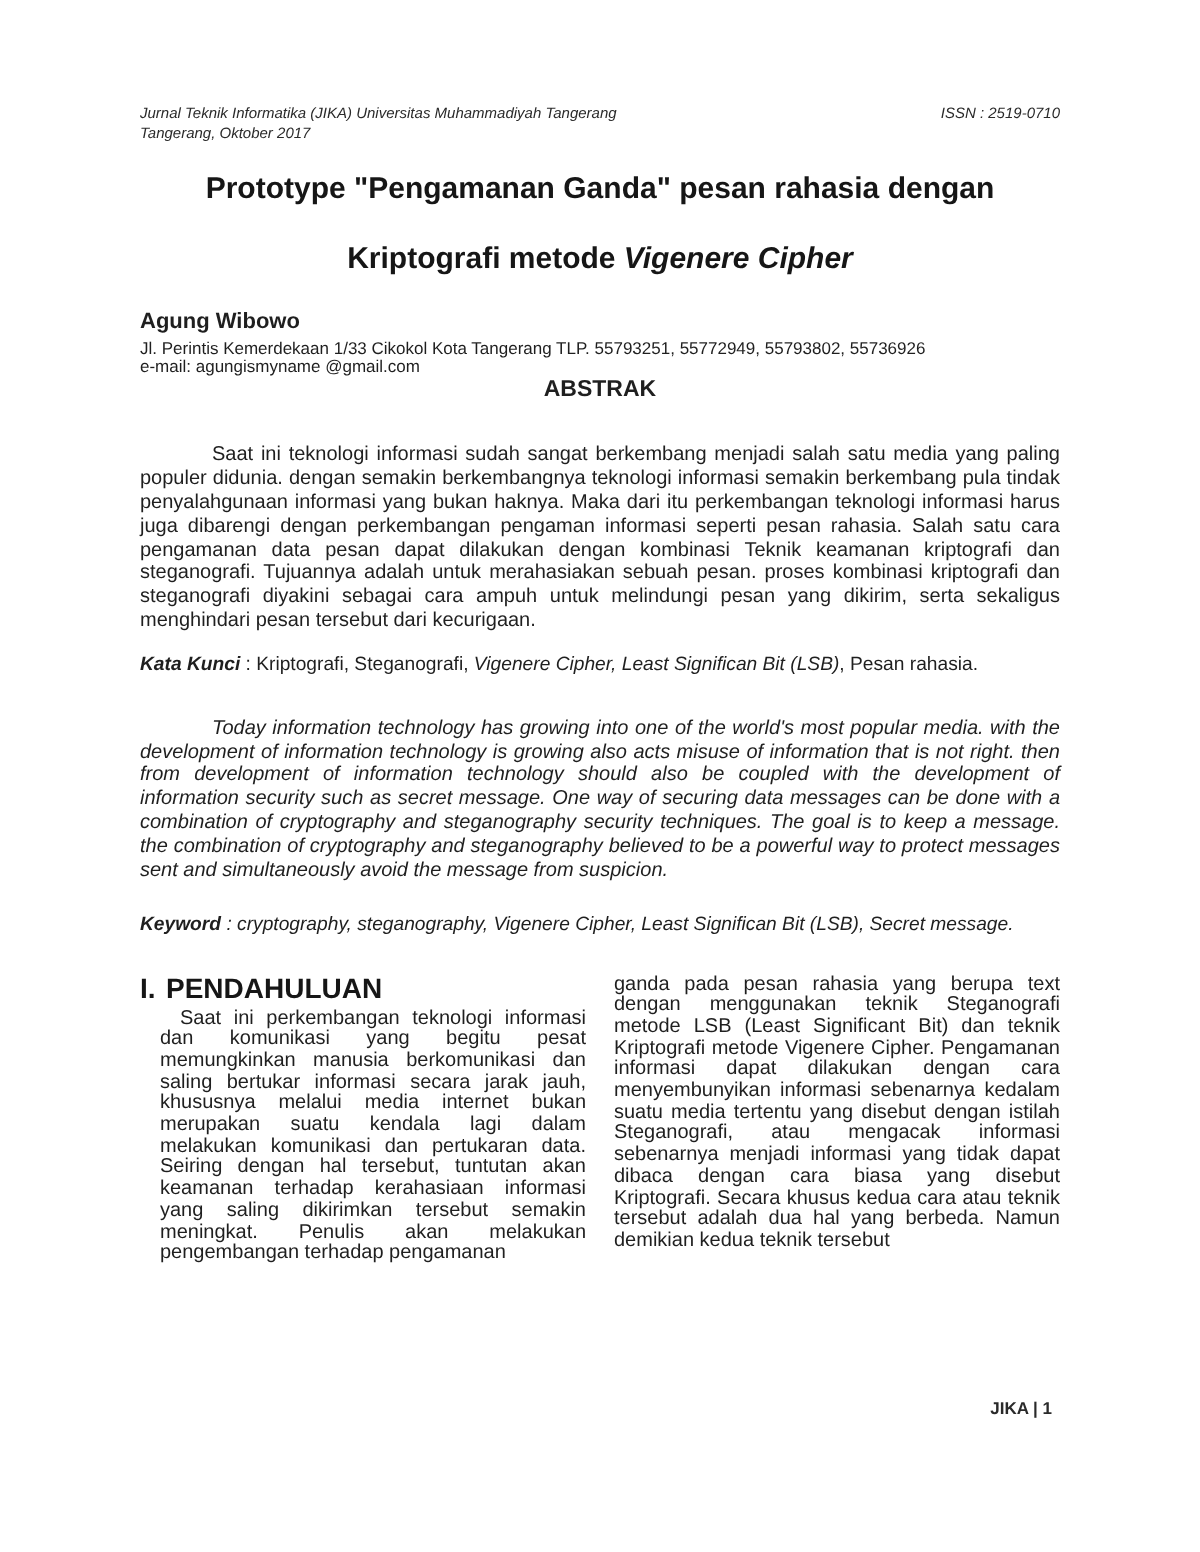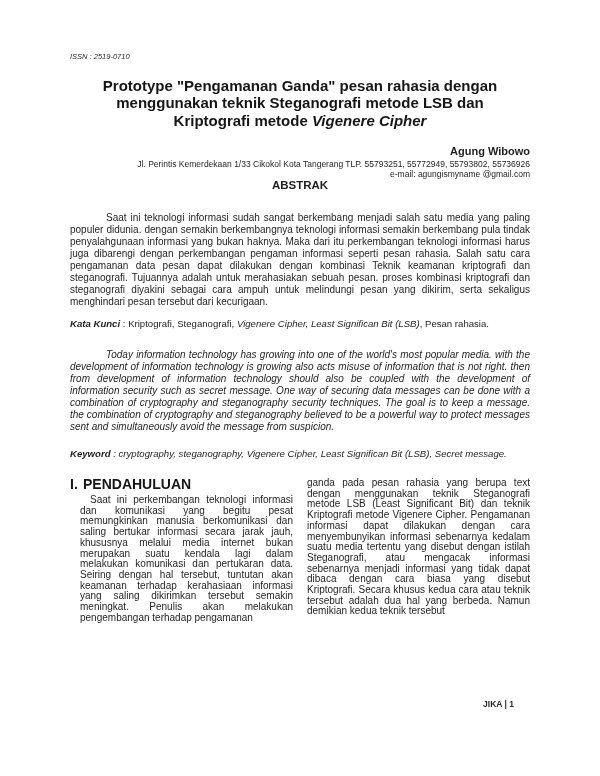--- a/index.html
+++ b/index.html
@@ -18,21 +18,21 @@
     font-size:7.5px; font-style:italic; line-height:9.5px; color:#2a2a2a;
   }
   .header-left { text-align:left; }
   .title {
     margin-top:15px;
     font-size:15px; font-weight:bold; line-height:17.5px;
     text-align:center; color:#161616;
   }
   .italic { font-style:italic; }
   .bold-italic { font-weight:bold; font-style:italic; }
-  .author-block { margin-top:16px; text-align:right; }
+  .author-block { margin-top:16px; text-align:left; }
   .author-name { font-size:11px; font-weight:bold; line-height:13px; margin-bottom:2px; }
   .affil { font-size:8.5px; line-height:9.7px; }
   .abs-heading {
     text-align:center;
     font-size:11.5px; font-weight:bold; line-height:13px;
   }
   .abs-heading.second { margin-top:15px; }
   .par {
     margin-top:20px;
     font-size:10px; line-height:11.9px;
@@ -51,36 +51,40 @@
   .columns { display:flex; gap:14px; margin-top:19px; }
   .col { width:223px; box-sizing:border-box; }
   .section-heading { font-size:14px; font-weight:bold; line-height:12px; color:#161616; }
   .sec-num { display:inline-block; width:13px; }
   .body-par {
     font-size:10px; line-height:10.7px;
     text-align:justify; margin:0;
   }
   .left-par { margin-top:5px; margin-left:10px; text-indent:10px; }
   .footer {
-    position:absolute; top:699px; right:86px;
+    position:absolute; top:699px; right:74px;
     font-size:8.5px; font-weight:bold; color:#2a2a2a;
   }
 </style>
 </head>
 <body>
 
 <div class="page">
 
   <div class="header">
+    <div class="header-left">
+      <div>Jurnal Teknik Informatika (JIKA) Universitas Muhammadiyah Tangerang</div>
+      <div>Tangerang, Oktober 2017</div>
+    </div>
     <div class="header-right">ISSN : 2519-0710</div>
   </div>
 
   <div class="title">
     <span>Prototype "Pengamanan Ganda" pesan rahasia dengan</span><br>
-    <span>menggunakan teknik Steganografi metode LSB dan</span><br>
+    <br>
     <span>Kriptografi metode </span><span class="italic">Vigenere Cipher</span>
   </div>
 
   <div class="author-block">
     <div class="author-name">Agung Wibowo</div>
     <div class="affil">Jl. Perintis Kemerdekaan 1/33 Cikokol Kota Tangerang TLP. 55793251, 55772949, 55793802, 55736926</div>
     <div class="affil">e-mail: agungismyname @gmail.com</div>
   </div>
 
   <div class="abs-heading">ABSTRAK</div>

